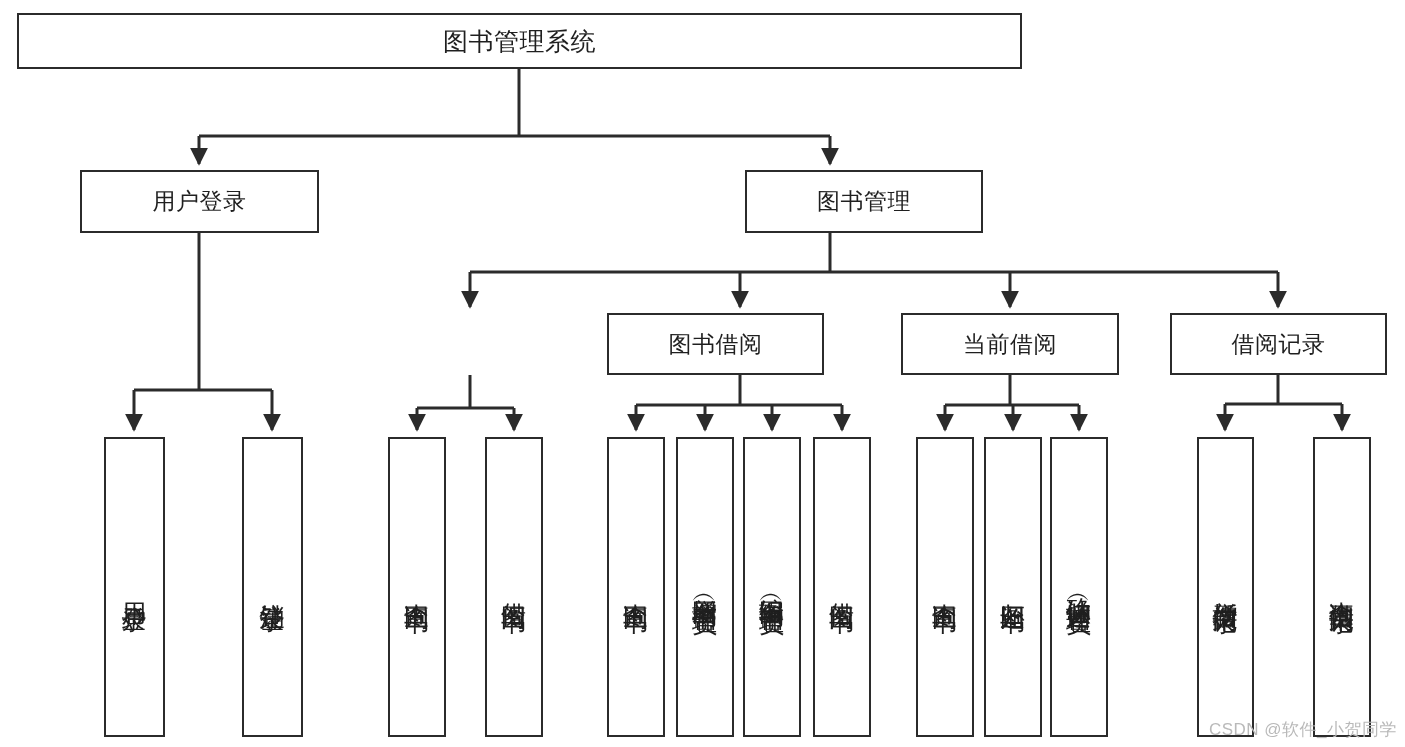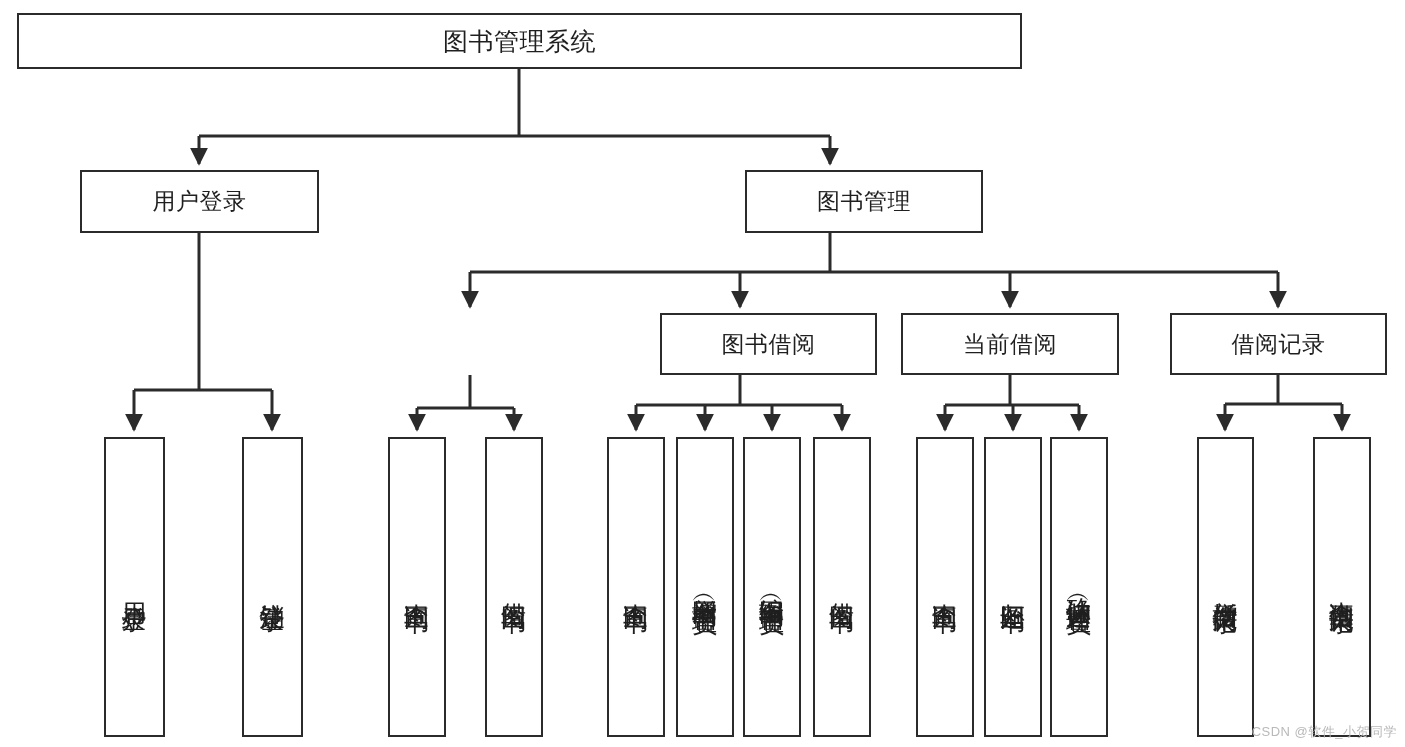--- a/index.html
+++ b/index.html
@@ -38,21 +38,21 @@
     writing-mode:vertical-rl;
     text-orientation:upright;
     font-size:25px;
     line-height:1.12;
     letter-spacing:2px;
     white-space:nowrap;
   }
   #watermark{
     position:absolute;
     right:8px;bottom:6px;
-    font-size:13px;
+    font-size:17px;
     color:#b9b9b9;
     letter-spacing:0.5px;
     white-space:nowrap;
     pointer-events:none;
   }
 </style>
 </head>
 <body>
 
 <div id="stage">
@@ -111,21 +111,21 @@
     <span class="lbl">图书管理系统</span>
   </div>
 
   <div class="node horiz" style="left:80px;top:170px;width:239px;height:63px;">
     <span class="lbl">用户登录</span>
   </div>
   <div class="node horiz" style="left:745px;top:170px;width:238px;height:63px;">
     <span class="lbl">图书管理</span>
   </div>
 
-  <div class="node horiz" style="left:660px;top:313px;width:217px;height:62px;">
+  <div class="node horiz" style="left:607px;top:313px;width:217px;height:62px;">
     <span class="lbl">图书借阅</span>
   </div>
   <div class="node horiz" style="left:1170px;top:313px;width:217px;height:62px;">
     <span class="lbl">借阅记录</span>
   </div>
   <div class="node horiz" style="left:901px;top:313px;width:218px;height:62px;">
     <span class="lbl">当前借阅</span>
   </div>
 
   <div class="node leaf" style="left:104px;top:437px;width:61px;height:300px;">

